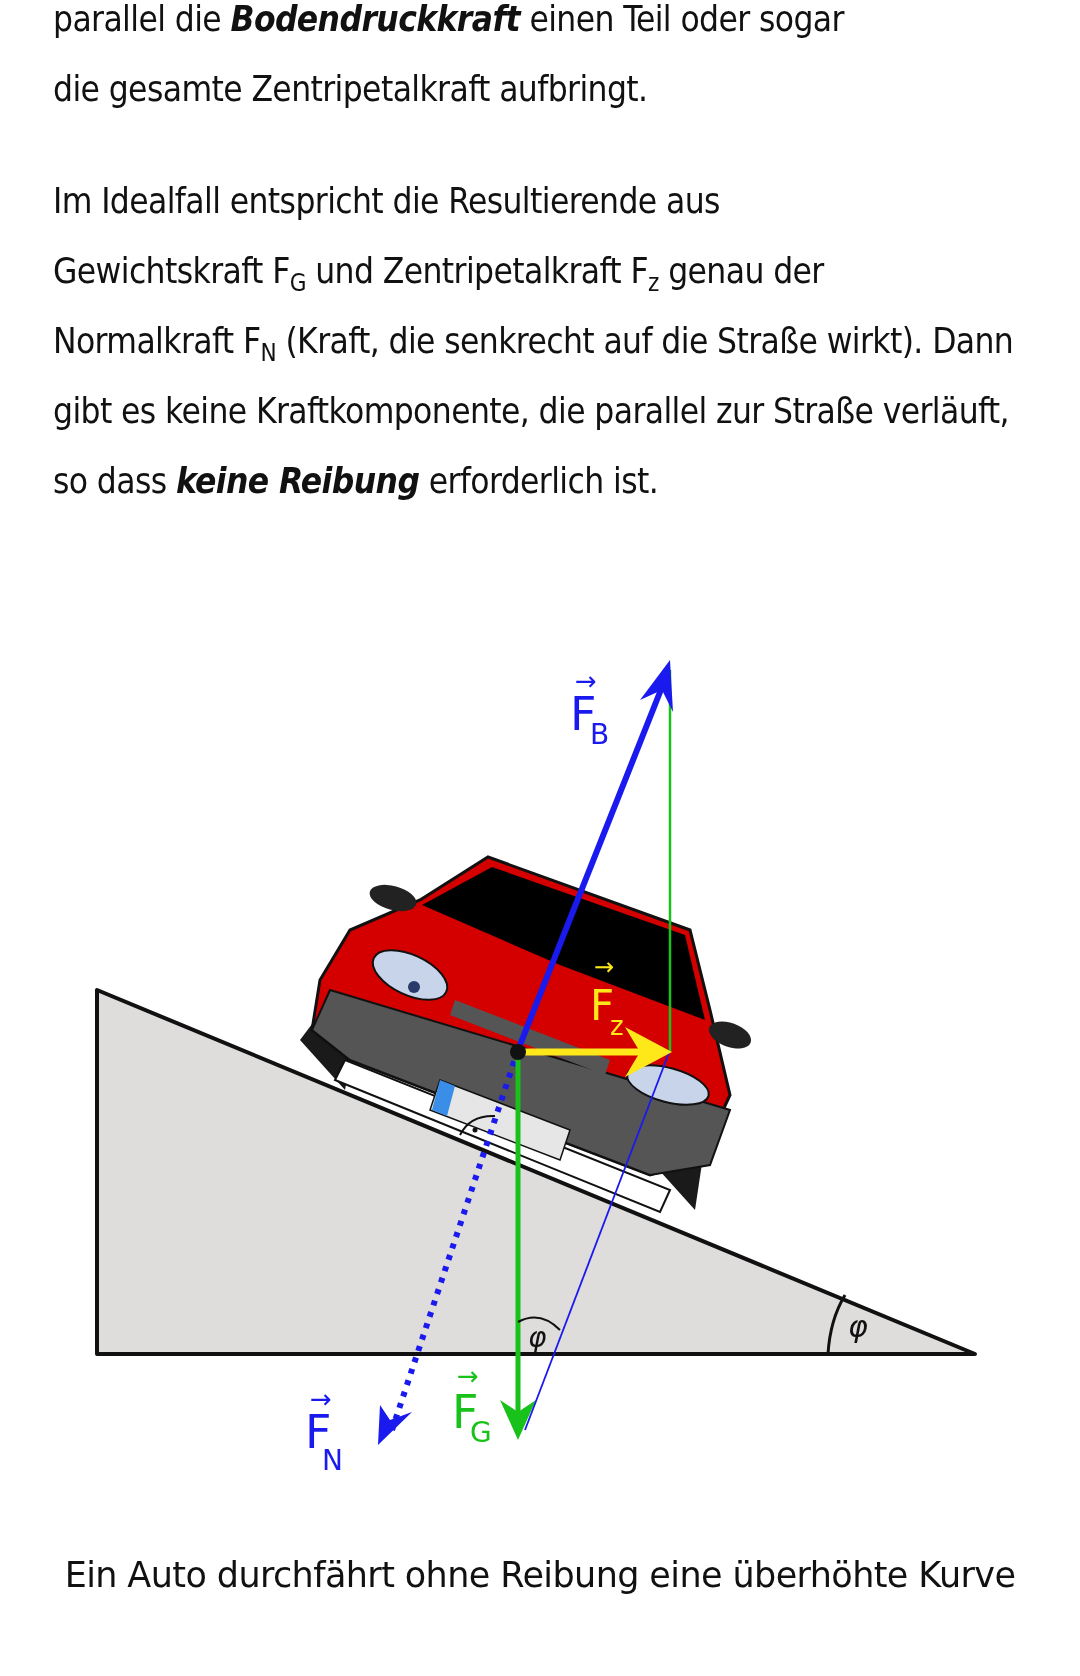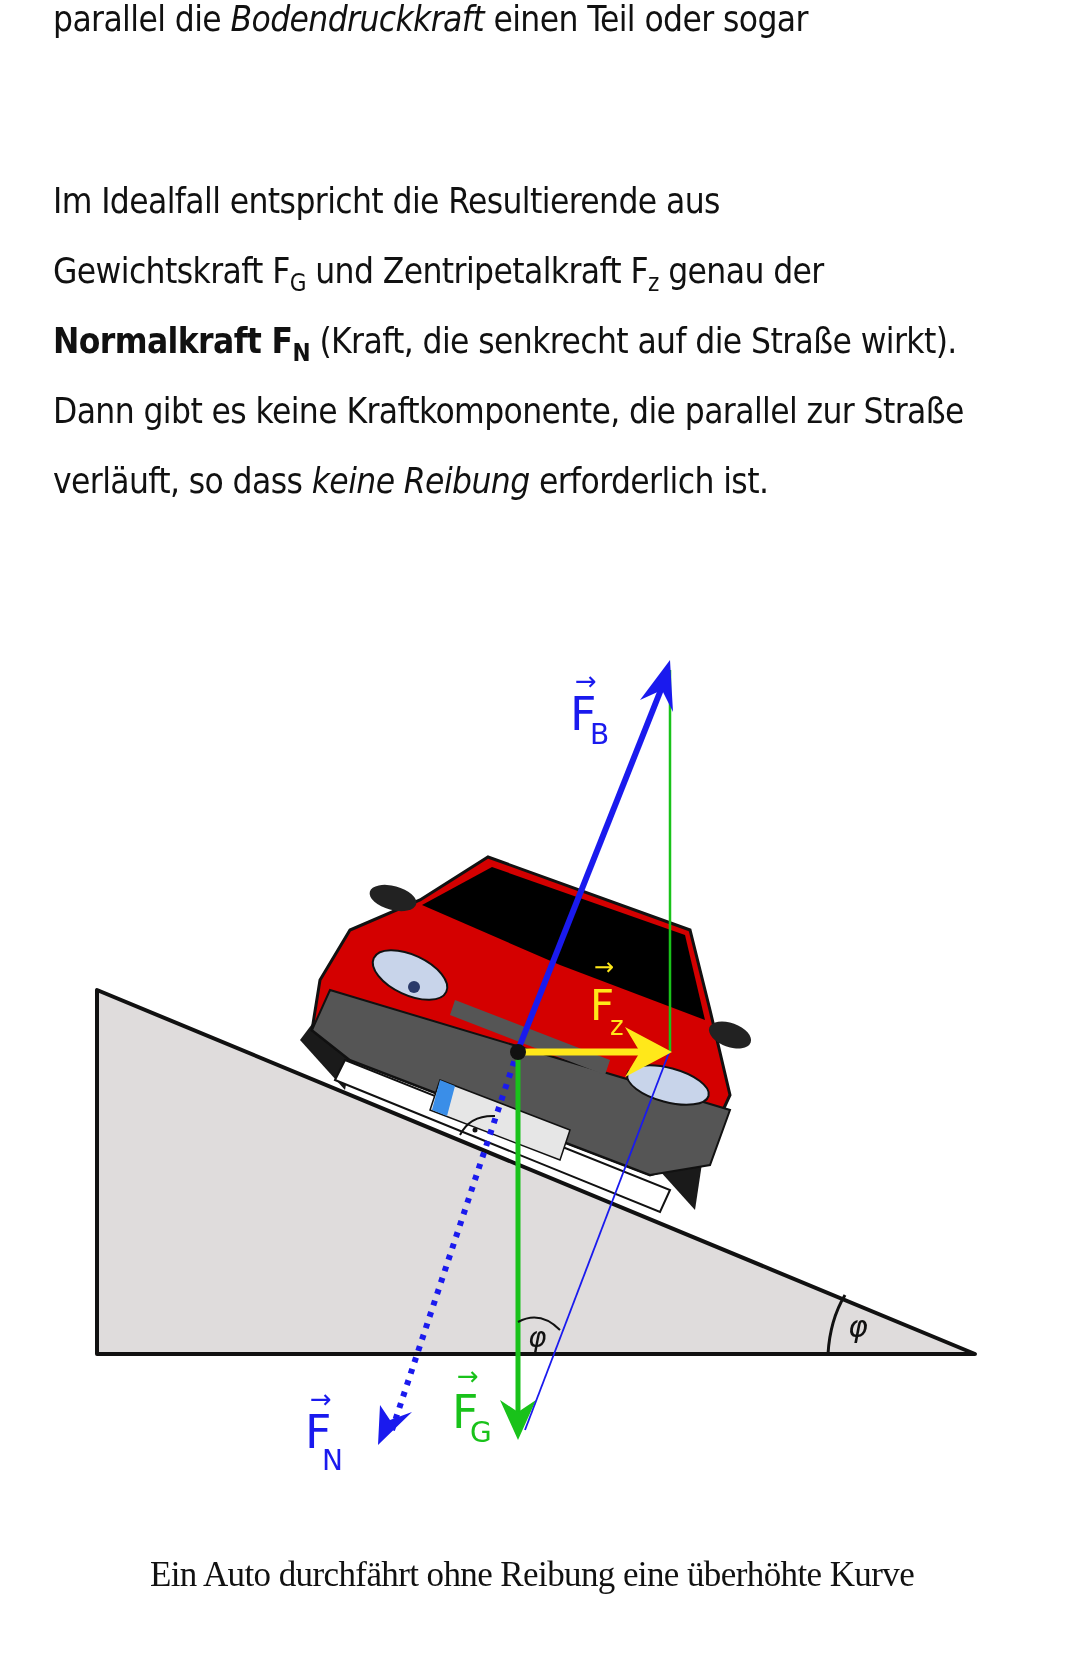--- a/index.html
+++ b/index.html
@@ -8,33 +8,33 @@
       font-family: "DejaVu Sans", sans-serif; color: #111111;
     }
     .content { position: absolute; left: 53px; top: 0; width: 990px; }
     .para {
       font-size: 35px; line-height: 70px; margin: 0; letter-spacing: -0.6px;
       font-stretch: condensed;
     }
     .p1 { position: absolute; top: -16px; left: 0; width: 990px; }
     .p2 { position: absolute; top: 166px; left: 0; width: 990px; }
     .sub { font-size: 24px; vertical-align: -8px; line-height: 0; }
-    b { font-weight: bold; }
-    i { font-style: italic; }
+    b { font-weight: normal; }
+    i { font-style: italic; font-weight: bold; }
     .figure { position: absolute; left: 0; top: 600px; width: 1080px; height: 880px; }
     .caption {
-      position: absolute; left: 52px; top: 1540px; width: 960px; text-align: center;
-      font-size: 35px; line-height: 70px; letter-spacing: -0.6px; font-family: Liberation Serif, serif;
+      position: absolute; left: 60px; top: 1540px; width: 960px; text-align: center;
+      font-size: 35px; line-height: 70px; letter-spacing: -0.6px;
     }
   </style>
 </head>
 <body>
 
 <div class="content">
-  <p class="para p1"><span>parallel die </span><i>Bodendruckkraft</i><span> einen Teil oder sogar</span><br></p>
+  <p class="para p1"><span>parallel die </span><i>Bodendruckkraft</i><span> einen Teil oder sogar</span><br><span>die gesamte Zentripetalkraft aufbringt.</span></p>
 
   <p class="para p2"><span>Im Idealfall entspricht die Resultierende aus</span><br><span>Gewichtskraft F</span><span class="sub">G</span><span> und Zentripetalkraft F</span><span class="sub">z</span><span> genau der</span><br><b><span>Normalkraft F</span><span class="sub">N</span></b><span> (Kraft, die senkrecht auf die Straße wirkt). Dann gibt es keine Kraftkomponente, die parallel zur Straße verläuft, so dass </span><i>keine Reibung</i><span> erforderlich ist.</span></p>
 </div>
 
 <div class="figure">
   <svg width="1080" height="880" viewBox="0 600 1080 880" xmlns="http://www.w3.org/2000/svg">
     <defs>
       <marker id="ahBlue" viewBox="0 0 10 10" refX="8" refY="5" markerWidth="5" markerHeight="5" orient="auto">
           <path d="M0,0 L10,5 L0,10 L3,5 z" fill="#1a1aee"></path>
         </marker>

